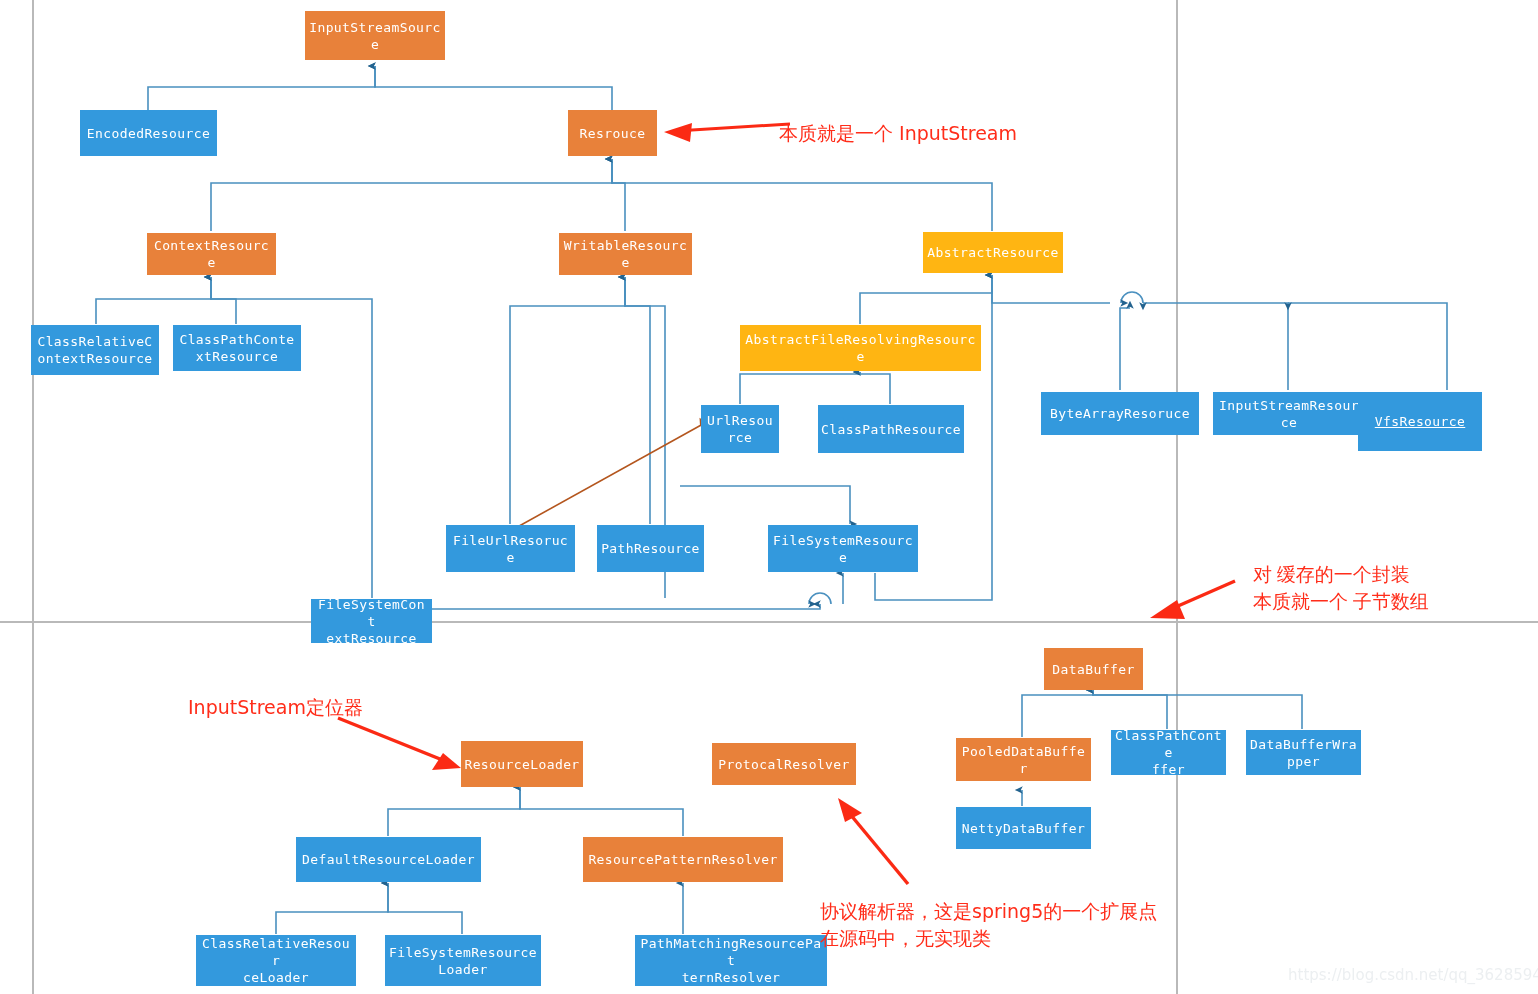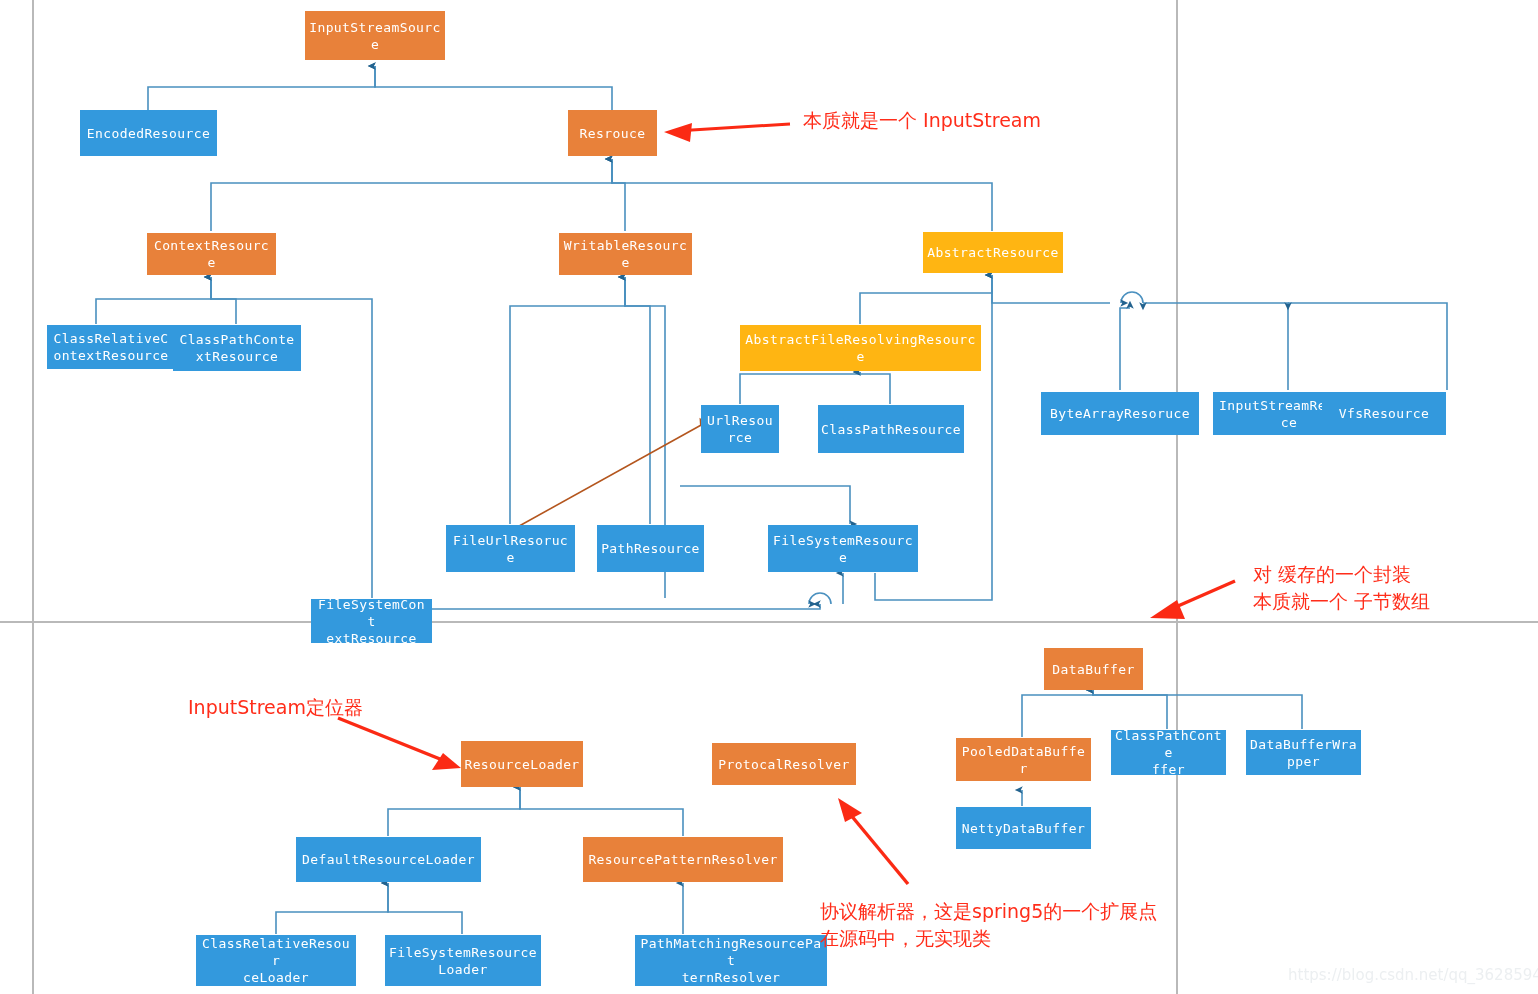--- a/index.html
+++ b/index.html
@@ -151,32 +151,32 @@
     </g>
   </svg>
 
   <div class="node orange" style="left:305px; top:11px;  width:140px; height:49px;">InputStreamSource</div>
   <div class="node blue" style="left:80px;  top:110px; width:137px; height:46px;">EncodedResource</div>
   <div class="node orange" style="left:568px; top:110px; width:89px;  height:46px;">Resrouce</div>
   <div class="node orange" style="left:147px; top:233px; width:129px; height:42px;">ContextResource</div>
   <div class="node orange" style="left:559px; top:233px; width:133px; height:42px;">WritableResource</div>
   <div class="node amber" style="left:923px; top:232px; width:140px; height:41px;">AbstractResource</div>
 
-  <div class="node blue" style="left:31px;  top:325px; width:128px; height:44px;margin-left:16px;">ClassRelativeC
+  <div class="node blue" style="left:31px;  top:325px; width:128px; height:50px;">ClassRelativeC
 ontextResource</div>
   <div class="node blue" style="left:173px; top:325px; width:128px; height:46px;">ClassPathConte
 xtResource</div>
   <div class="node amber" style="left:740px; top:325px; width:241px; height:46px;">AbstractFileResolvingResource</div>
 
   <div class="node blue" style="left:701px; top:405px; width:78px;  height:48px;">UrlResou
 rce</div>
   <div class="node blue" style="left:818px; top:405px; width:146px; height:48px;">ClassPathResource</div>
   <div class="node blue" style="left:1213px;top:392px; width:152px; height:43px;">InputStreamResource</div>
   <div class="node blue" style="left:1041px;top:392px; width:158px; height:43px;">ByteArrayResoruce</div>
-  <div class="node blue" style="left:1322px;top:392px; width:124px; height:43px;">VfsResource</div>
+  <div class="node blue" style="left:1358px;top:392px; width:124px; height:59px;text-decoration:underline;">VfsResource</div>
 
   <div class="node blue" style="left:446px; top:525px; width:129px; height:47px;">FileUrlResoruce</div>
   <div class="node blue" style="left:597px; top:525px; width:107px; height:47px;">PathResource</div>
   <div class="node blue" style="left:768px; top:525px; width:150px; height:47px;">FileSystemResource</div>
   <div class="node blue" style="left:311px; top:599px; width:121px; height:44px;">FileSystemCont
 extResource</div>
 
   <div class="node orange" style="left:1044px;top:648px; width:99px;  height:42px;">DataBuffer</div>
   <div class="node orange" style="left:956px; top:738px; width:135px; height:43px;">PooledDataBuffer</div>
   <div class="node blue" style="left:1111px;top:730px; width:115px; height:45px;">ClassPathConte
@@ -190,21 +190,21 @@
   <div class="node blue" style="left:296px; top:837px; width:185px; height:45px;">DefaultResourceLoader</div>
   <div class="node orange" style="left:583px; top:837px; width:200px; height:45px;">ResourcePatternResolver</div>
 
   <div class="node blue" style="left:196px; top:935px; width:160px; height:51px;">ClassRelativeResour
 ceLoader</div>
   <div class="node blue" style="left:385px; top:935px; width:156px; height:51px;">FileSystemResource
 Loader</div>
   <div class="node blue" style="left:588px; top:935px; width:192px; height:51px;margin-left:47px;">PathMatchingResourcePat
 ternResolver</div>
 
-  <div class="annot" style="left:779px;  top:107px;margin-left:24px;">本质就是一个 InputStream</div>
-  <div class="annot" style="left:1253px; top:561px;">对 缓存的一个封装
+  <div class="annot" style="left:779px;  top:120px;">本质就是一个 InputStream</div>
+  <div class="annot" style="left:1253px; top:561px;font-family:Liberation Serif, serif;">对 缓存的一个封装
 本质就一个 子节数组</div>
   <div class="annot" style="left:188px;  top:694px;">InputStream定位器</div>
   <div class="annot" style="left:820px;  top:898px;">协议解析器，这是spring5的一个扩展点
 在源码中，无实现类</div>
 
   <div class="watermark" style="left:1288px; top:966px;">https://blog.csdn.net/qq_36285943</div>
 </div>
 
 </body></html>

